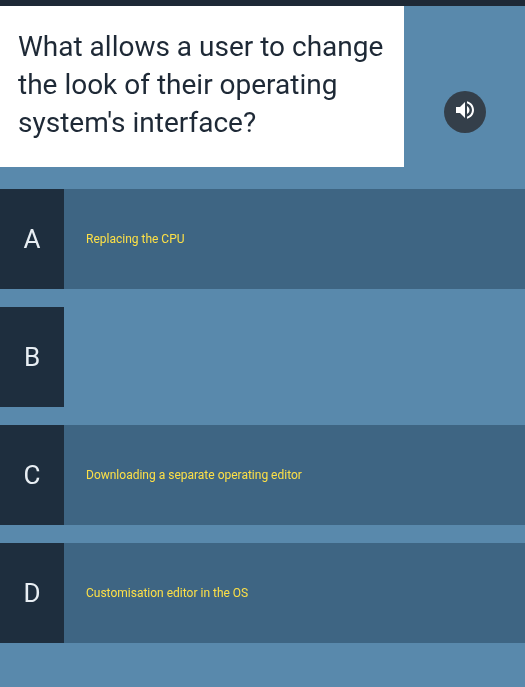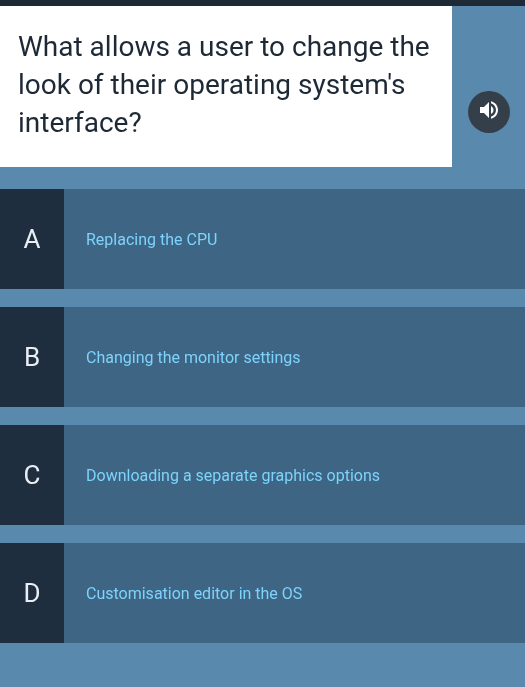--- a/index.html
+++ b/index.html
@@ -17,21 +17,21 @@
     .top-bar {
       height: 6px;
       background: #1e2936;
     }
     .question-area {
       display: flex;
       align-items: flex-start;
     }
     .question-card {
       background: #ffffff;
-      width: 452px;
+      width: 404px;
       padding: 22px 18px 26px 18px;
     }
     .question-text {
       font-size: 28px;
       line-height: 1.35;
       color: #1e2936;
       font-weight: 400;
     }
     .audio-col {
       flex: 1;
@@ -80,22 +80,22 @@
       font-weight: 400;
     }
     .option-text-box {
       flex: 1;
       background: #3e6583;
       display: flex;
       align-items: center;
       padding: 0 22px;
     }
     .option-text {
-      color: #7dd3fc;
-      font-size: 16px;
+      color: #fde047;
+      font-size: 12px;
       line-height: 1.35;
       font-weight: 400;
     }
   </style>
 </head>
 <body>
 
 <div class="top-bar"></div>
 
 <div class="question-area">
@@ -121,31 +121,28 @@
     </div>
     <div class="option-text-box">
       <span class="option-text">Replacing the CPU</span>
     </div>
   </div>
 
   <div class="option">
     <div class="option-letter-box">
       <span class="option-letter">B</span>
     </div>
-    <div class="option-text-box">
-      <span class="option-text">Changing the monitor settings</span>
-    </div>
   </div>
 
   <div class="option">
     <div class="option-letter-box">
       <span class="option-letter">C</span>
     </div>
     <div class="option-text-box">
-      <span class="option-text">Downloading a separate graphics options</span>
+      <span class="option-text">Downloading a separate operating editor</span>
     </div>
   </div>
 
   <div class="option">
     <div class="option-letter-box">
       <span class="option-letter">D</span>
     </div>
     <div class="option-text-box">
       <span class="option-text">Customisation editor in the OS</span>
     </div>

